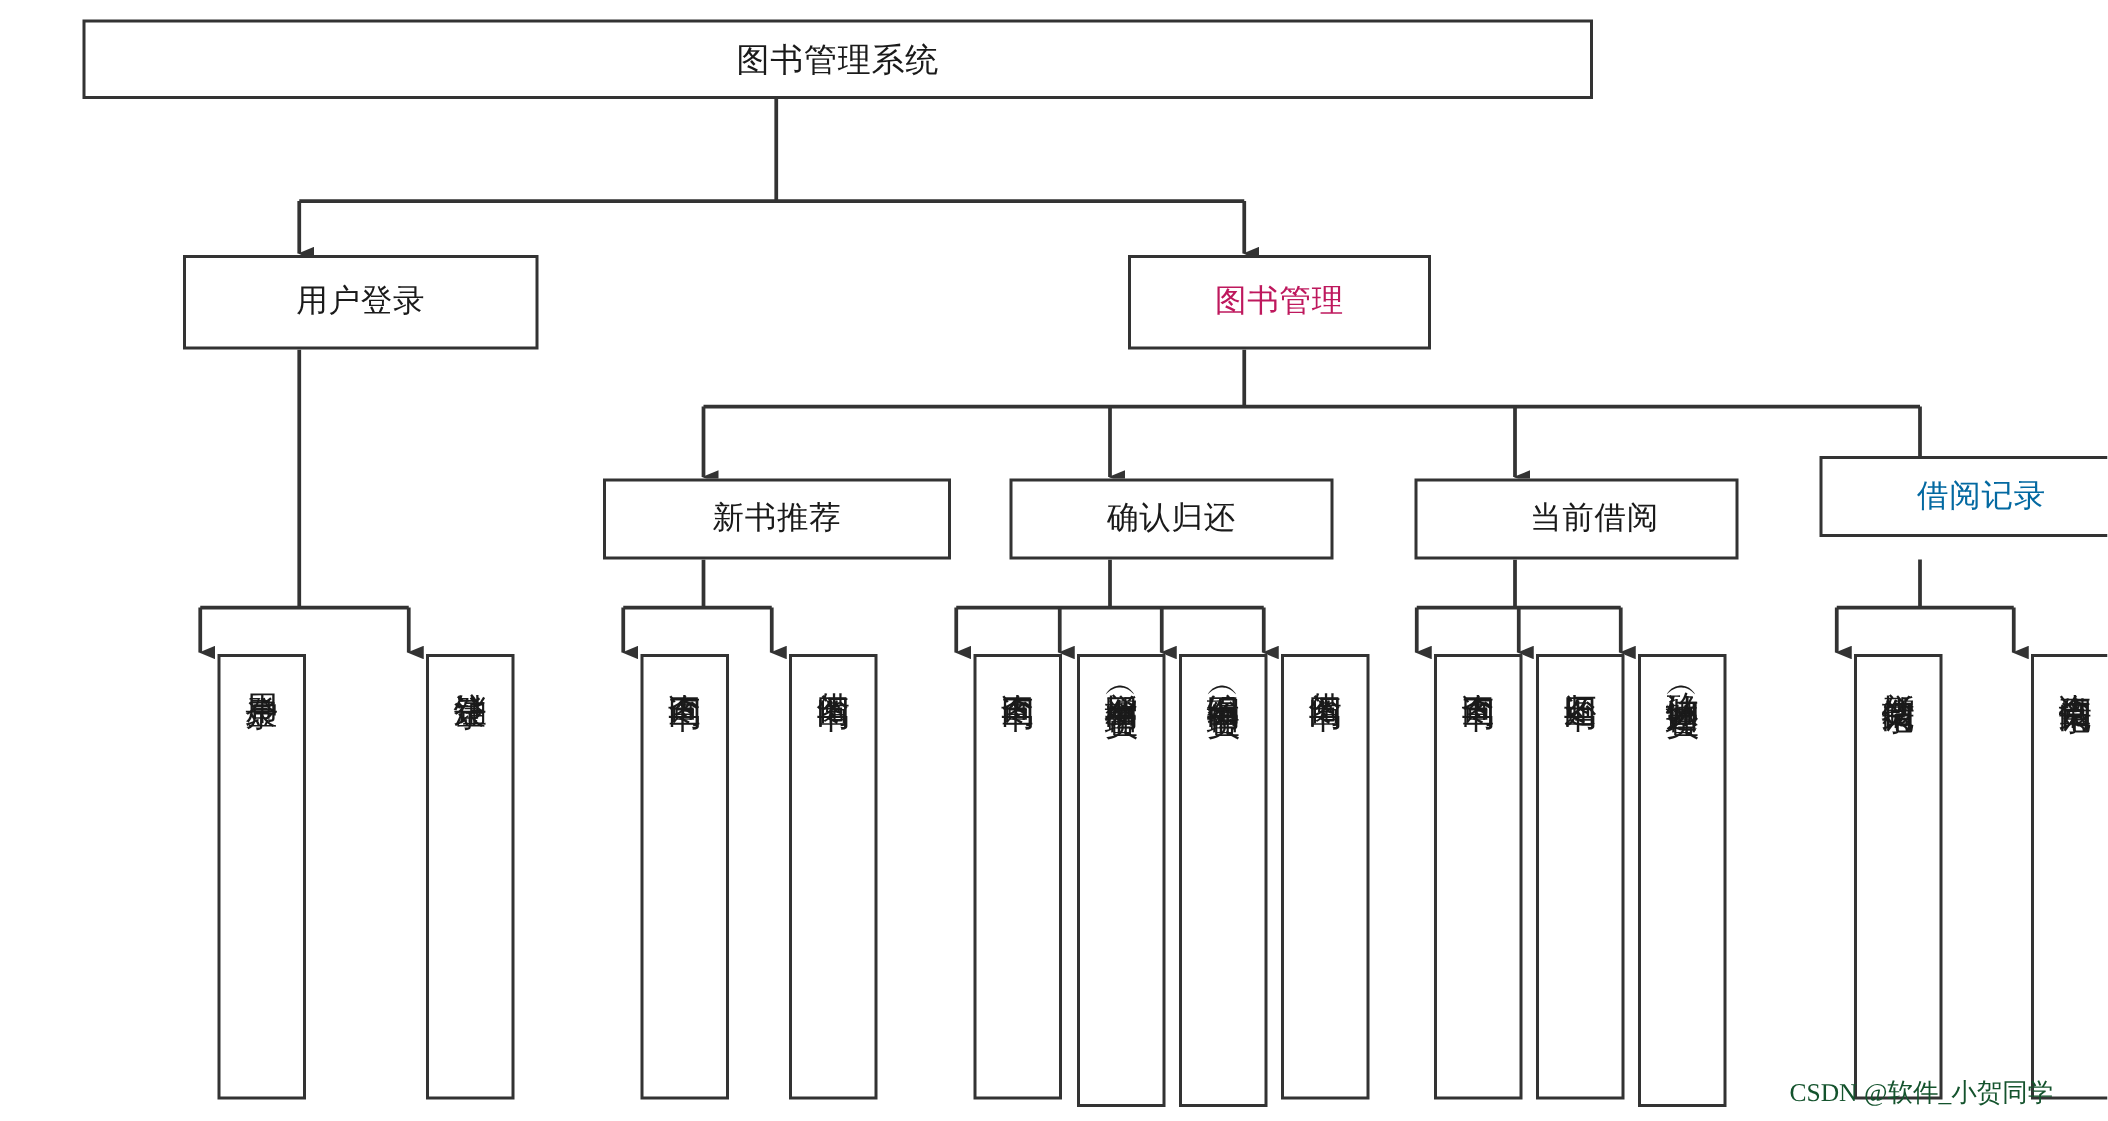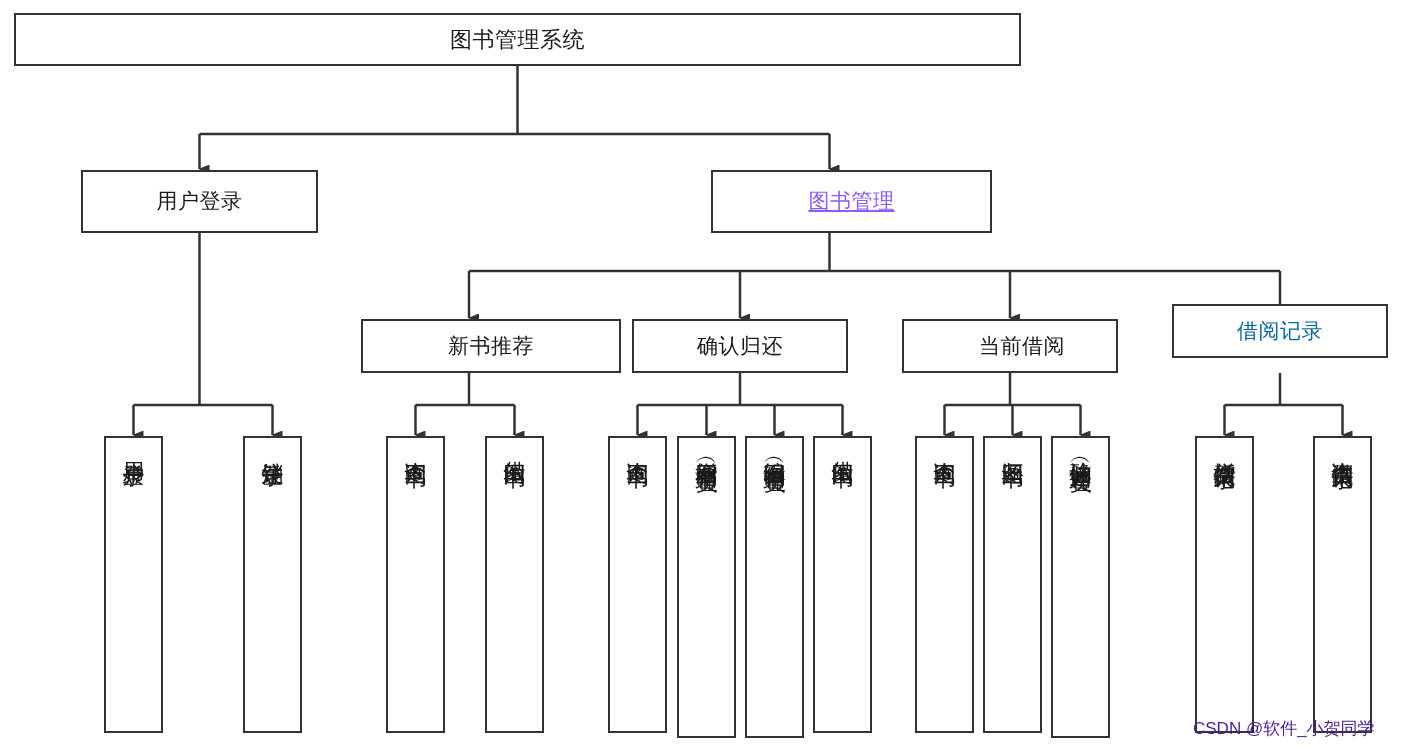--- a/index.html
+++ b/index.html
@@ -20,20 +20,21 @@
   .node {
     position: absolute;
     box-sizing: border-box;
     background: #ffffff;
     border: 2px solid #84cc16;
     display: flex;
     align-items: center;
     justify-content: center;
     text-align: center;
     color: #1a1a1a;
+    margin-left: 41px;
   }
   .node .label {
     display: block;
     line-height: 1.18;
     letter-spacing: 0.5px;
   }
   .node.horiz .label {
     writing-mode: horizontal-tb;
     font-size: 21px;
   }
@@ -52,23 +53,24 @@
     position: absolute;
     left: 0;
     top: 0;
     width: 1405px;
     height: 747px;
     pointer-events: none;
   }
   .watermark {
     position: absolute;
     font-size: 17px;
-    color: #4c1d95;
+    color: #14532d;
     white-space: nowrap;
     user-select: none;
+    font-family: Liberation Serif, serif;
   }
 </style>
 </head>
 <body>
 
 <div id="canvas">
   <svg class="edges" id="edges-layer" viewBox="0 0 1405 747">
     <defs>
       <marker id="arrowhead" markerWidth="9" markerHeight="11" refX="4.5" refY="10" orient="auto" markerUnits="userSpaceOnUse">
         <path d="M0,0 L9,0 L4.5,11 Z" fill="#333333"></path>
@@ -110,24 +112,24 @@
         <line x1="1342.5" y1="405" x2="1342.5" y2="435" stroke="#333333" stroke-width="2.5" marker-end="url(#arrowhead)"></line>
       </g>
   </svg>
   <div id="nodes-layer">
       <div class="node horiz root" style="left: 14px; top: 13px; width: 1007px; height: 53px; border-color: rgb(51, 51, 51); color: rgb(26, 26, 26);">
         <span class="label">图书管理系统</span>
       </div>
       <div class="node horiz" style="left: 81px; top: 170px; width: 237px; height: 63px; border-color: rgb(51, 51, 51); color: rgb(26, 26, 26);">
         <span class="label">用户登录</span>
       </div>
-      <div class="node horiz" style="left: 711px; top: 170px; width: 281px; height: 63px; border-color: rgb(51, 51, 51); color: #8b5cf6; text-decoration: underline;">
+      <div class="node horiz" style="left: 711px; top: 170px; width: 202px; height: 63px; border-color: rgb(51, 51, 51); color: #be185d;">
         <span class="label">图书管理</span>
       </div>
-      <div class="node horiz" style="left: 361px; top: 319px; width: 260px; height: 54px; border-color: rgb(51, 51, 51); color: rgb(26, 26, 26);">
+      <div class="node horiz" style="left: 361px; top: 319px; width: 232px; height: 54px; border-color: rgb(51, 51, 51); color: rgb(26, 26, 26);">
         <span class="label">新书推荐</span>
       </div>
       <div class="node horiz" style="left: 632px; top: 319px; width: 216px; height: 54px; border-color: rgb(51, 51, 51); color: rgb(26, 26, 26);">
         <span class="label">确认归还</span>
       </div>
       <div class="node horiz" style="left: 902px; top: 319px; width: 216px; height: 54px; border-color: rgb(51, 51, 51); color: rgb(26, 26, 26); padding-left: 24px;">
         <span class="label">当前借阅</span>
       </div>
       <div class="node horiz" style="left: 1172px; top: 304px; width: 216px; height: 54px; border-color: rgb(51, 51, 51); color: #0369a1;">
         <span class="label">借阅记录</span>

